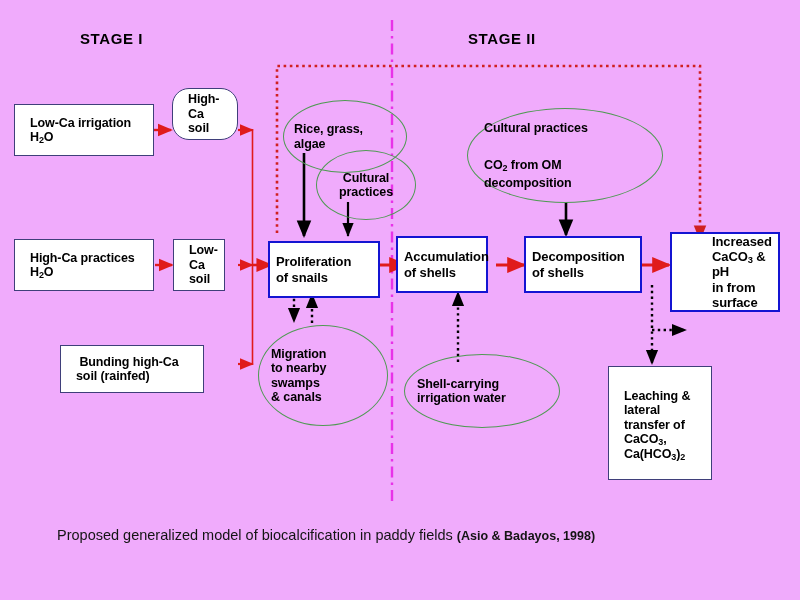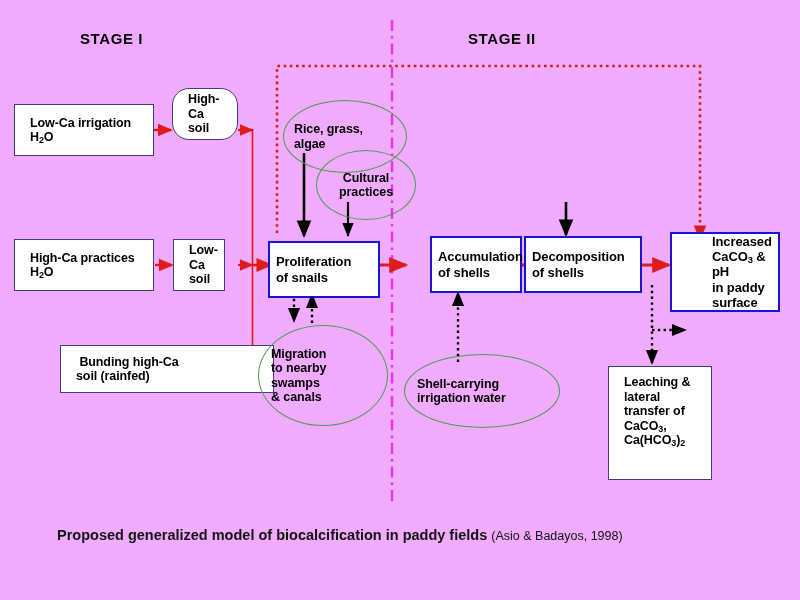--- a/index.html
+++ b/index.html
@@ -57,22 +57,22 @@
     letter-spacing:0.6px;
     color:#000000;
   }
   .caption{
     position:absolute;
     left:57px;top:524px;width:700px;
     color:#141414;
     font-size:14.5px;
     line-height:1.55;
   }
-  .caption b{font-weight:bold;}
-  .caption .ref{font-weight:normal;font-size:12.5px;}
+  .caption b{font-weight:normal;}
+  .caption .ref{font-weight:bold;font-size:12.5px;}
   sub{font-size:0.72em;vertical-align:baseline;position:relative;top:2px;}
   .lbl{display:block;width:100%;}
 </style>
 </head>
 <body>
 
 <div id="canvas">
 
   <svg id="svg-layer" viewBox="0 0 800 600" xmlns="http://www.w3.org/2000/svg">
     <defs>
@@ -150,58 +150,58 @@
     </span>
   </div>
 
   <div class="node box-thin" style="left:173px;top:239px;width:52px;height:52px;">
     <span class="lbl">
       <span>Low-Ca</span><br>
       <span>soil</span>
     </span>
   </div>
 
-  <div class="node box-thin" style="left:60px;top:345px;width:214px;height:48px;">
+  <div class="node box-thin" style="left:60px;top:345px;width:144px;height:48px;">
     <span class="lbl">
       &nbsp;<span>Bunding high-Ca</span><br>
       <span>soil (rainfed)</span>
     </span>
   </div>
 
   <div class="node box-bold" style="left:268px;top:241px;width:112px;height:57px;">
     <span class="lbl">
       <span>Proliferation</span><br>
       <span>of snails</span>
     </span>
   </div>
 
-  <div class="node box-bold" style="left:430px;top:236px;width:92px;height:57px;">
+  <div class="node box-bold" style="left:396px;top:236px;width:92px;height:57px;">
     <span class="lbl">
       <span>Accumulation</span><br>
       <span>of shells</span>
     </span>
   </div>
 
   <div class="node box-bold" style="left:524px;top:236px;width:118px;height:57px;">
     <span class="lbl">
       <span>Decomposition</span><br>
       <span>of shells</span>
     </span>
   </div>
 
   <div class="node box-bold" style="left:670px;top:232px;width:110px;height:80px;padding-left:40px;">
     <span class="lbl">
       <span>Increased</span><br>
       <span>CaCO</span><sub>3</sub><span> &amp; pH</span><br>
-      <span>in paddy</span><br>
+      <span>in from</span><br>
       <span>surface</span>
     </span>
   </div>
 
-  <div class="node box-thin" style="left:608px;top:366px;width:104px;height:114px;align-items:flex-start;padding-top:8px;">
+  <div class="node box-thin" style="left:608px;top:366px;width:104px;height:114px;align-items:center;padding-top:8px;">
     <span class="lbl">
       <span>Leaching &amp;</span><br>
       <span>lateral</span><br>
       <span>transfer of</span><br>
       <span>CaCO</span><sub>3</sub><span>,</span><br>
       <span>Ca(HCO</span><sub>3</sub><span>)</span><sub>2</sub>
     </span>
   </div>
 
   <div class="node ellipse" style="left:283px;top:100px;width:124px;height:73px;">
@@ -211,20 +211,27 @@
     </span>
   </div>
 
   <div class="node ellipse" style="left:316px;top:150px;width:100px;height:70px;padding:0 8px;text-align:center;">
     <span class="lbl">
       <span>Cultural</span><br>
       <span>practices</span>
     </span>
   </div>
 
+  <div class="node ellipse" style="left:467px;top:108px;width:196px;height:95px;padding:0 16px;">
+    <span class="lbl" style="line-height:1.45;">
+      <span>Cultural practices</span><br><br>
+      <span>CO</span><sub>2</sub><span> from OM</span><br>
+      <span>decomposition</span>
+    </span>
+  </div>
 
   <div class="node ellipse" style="left:258px;top:325px;width:130px;height:101px;padding:0 12px;">
     <span class="lbl">
       <span>Migration</span><br>
       <span>to nearby</span><br>
       <span>swamps</span><br>
       <span>&amp; canals</span>
     </span>
   </div>
 

